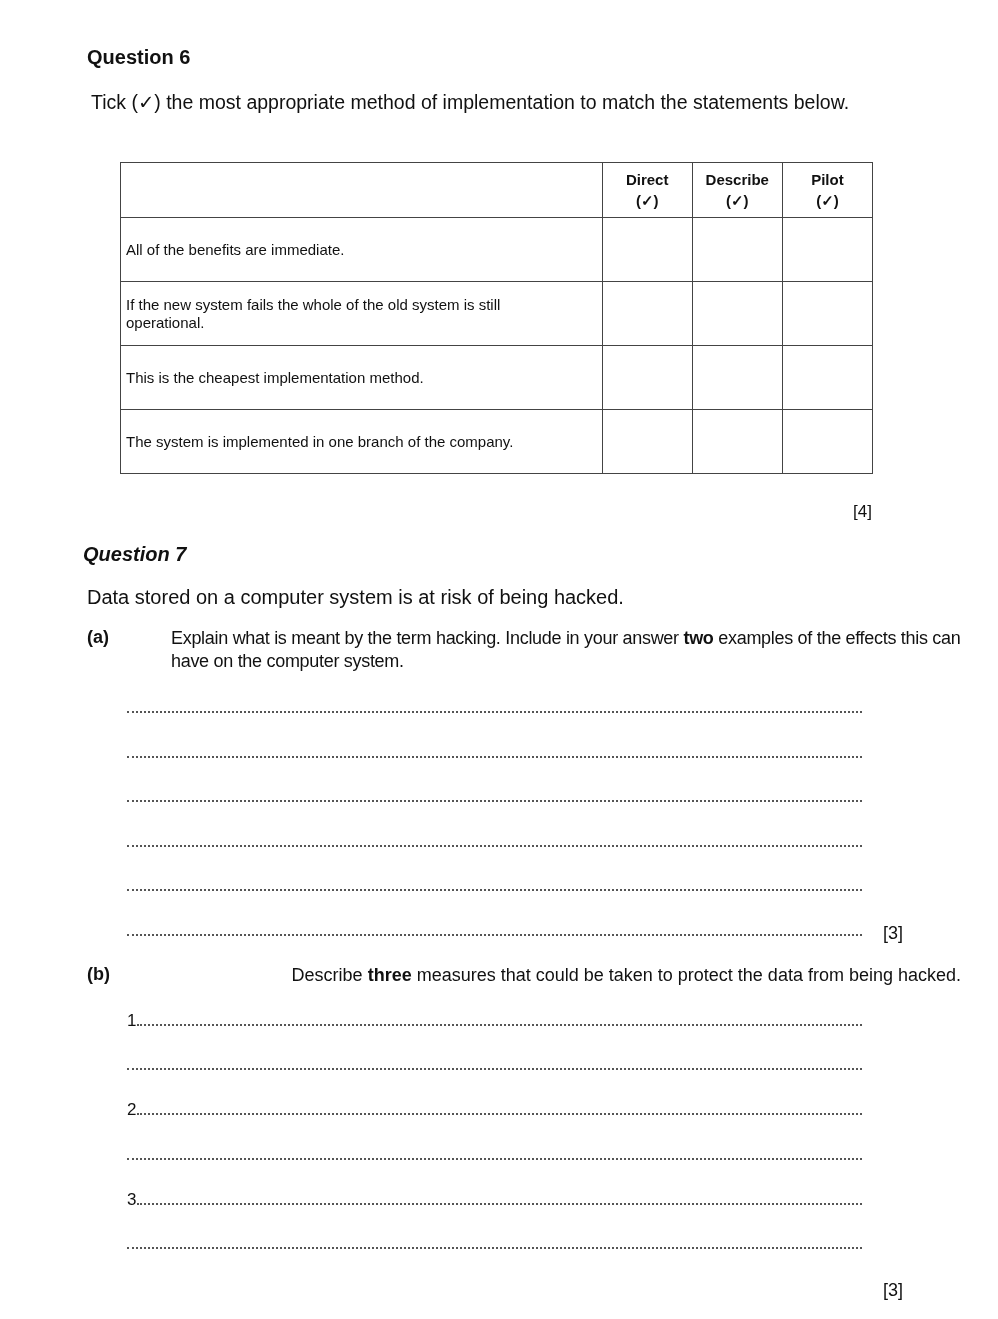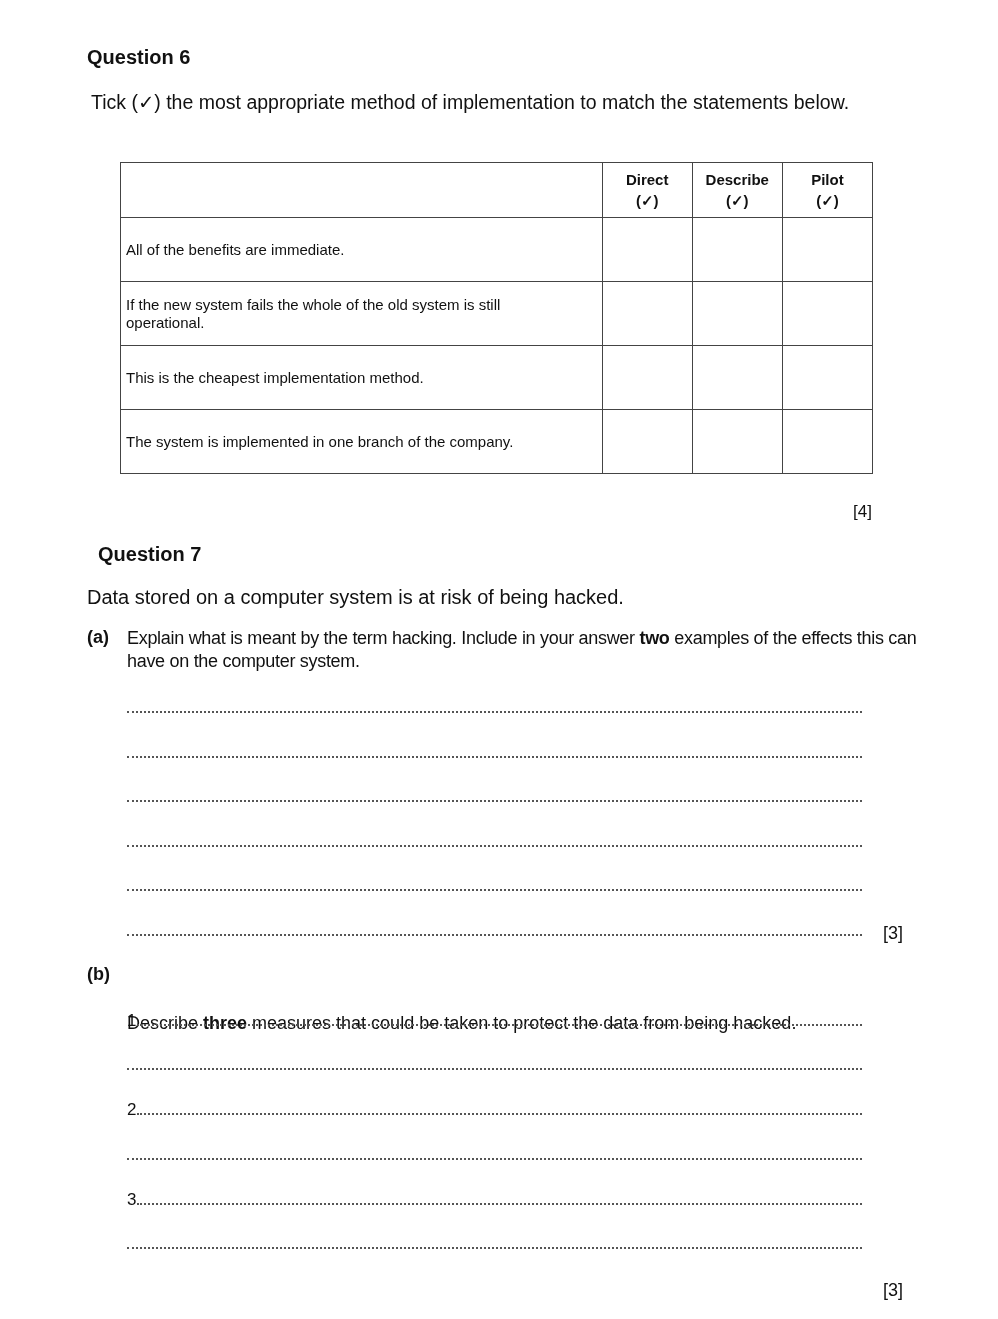--- a/index.html
+++ b/index.html
@@ -17,21 +17,21 @@
       padding-left: 40px;
     }
     table.tick td, table.tick th {
       border: 1.3px solid #444; padding: 0; font-size: 15px;
     }
     table.tick th { font-weight: bold; text-align: center; vertical-align: middle; line-height: 21px; height: 54px; }
     table.tick td.stmt { padding-left: 5px; vertical-align: middle; line-height: 18px; height: 63px; }
     table.tick td.cell { }
     .marks { font-size: 17px; }
     .sublabel { font-weight: bold; font-size: 18px; }
-    .subtext { font-size: 18px; line-height: 23px; }
+    .subtext { font-size: 18px; line-height: 23px; margin-left: 44px; }
     .dotline {
       position: absolute; left: 127px; width: 735px; height: 0;
       border-bottom: 2px dotted #555;
     }
     .numline { position: absolute; left: 127px; width: 735px; font-size: 17px; display: flex; align-items: flex-end; }
     .numline .num { line-height: 17px; }
     .numline .dots { flex: 1; border-bottom: 2px dotted #555; margin-bottom: 3px; margin-left: 1px; }
   </style>
 </head>
 <body>
@@ -77,36 +77,36 @@
     <td class="stmt">The system is implemented in one branch of the company.</td>
     <td class="cell"></td>
     <td class="cell"></td>
     <td class="cell"></td>
   </tr>
 </tbody>
   </table>
 
 <div class="abs marks" style="left:853px; top:502px;">[4]</div>
 
-<div class="abs qtitle" style="left:98px; top:543px;">Question 7</div>
+<div class="abs qtitle" style="left:83px; top:543px;font-style:italic;">Question 7</div>
 <div class="abs para" style="left:87px; top:583px; font-size:20px;text-align:center;">Data stored on a computer system is at risk of being hacked.</div>
 
 <div class="abs sublabel" style="left:87px; top:627px;">(a)</div>
 <div class="abs subtext" style="left:127px; top:627px; width:790px; letter-spacing:-0.3px;"><span>Explain what is meant by the term hacking. Include in your answer </span><b>two</b><span> examples of the effects this can have on the computer system.</span></div>
 
 <div class="dotline" style="top:711px;"></div>
 <div class="dotline" style="top:756px;"></div>
 <div class="dotline" style="top:800px;"></div>
 <div class="dotline" style="top:845px;"></div>
 <div class="dotline" style="top:889px;"></div>
 <div class="dotline" style="top:934px;"></div>
 <div class="abs marks" style="left:883px; top:923px; font-size:18px;">[3]</div>
 
 <div class="abs sublabel" style="left:87px; top:964px;">(b)</div>
-<div class="abs subtext" style="left:127px; top:1012px; width:790px;"><span>Describe </span><b>three</b><span> measures that could be taken to protect the data from being hacked.</span></div>
+<div class="abs subtext" style="left:127px; top:964px; width:790px;text-align:right;"><span>Describe </span><b>three</b><span> measures that could be taken to protect the data from being hacked.</span></div>
 
 <div class="numline" style="top:1012px;">
     <span class="num">1</span>
     <span class="dots"></span>
   </div>
 <div class="dotline" style="top:1068px;"></div>
 <div class="numline" style="top:1101px;">
     <span class="num">2</span>
     <span class="dots"></span>
   </div>

